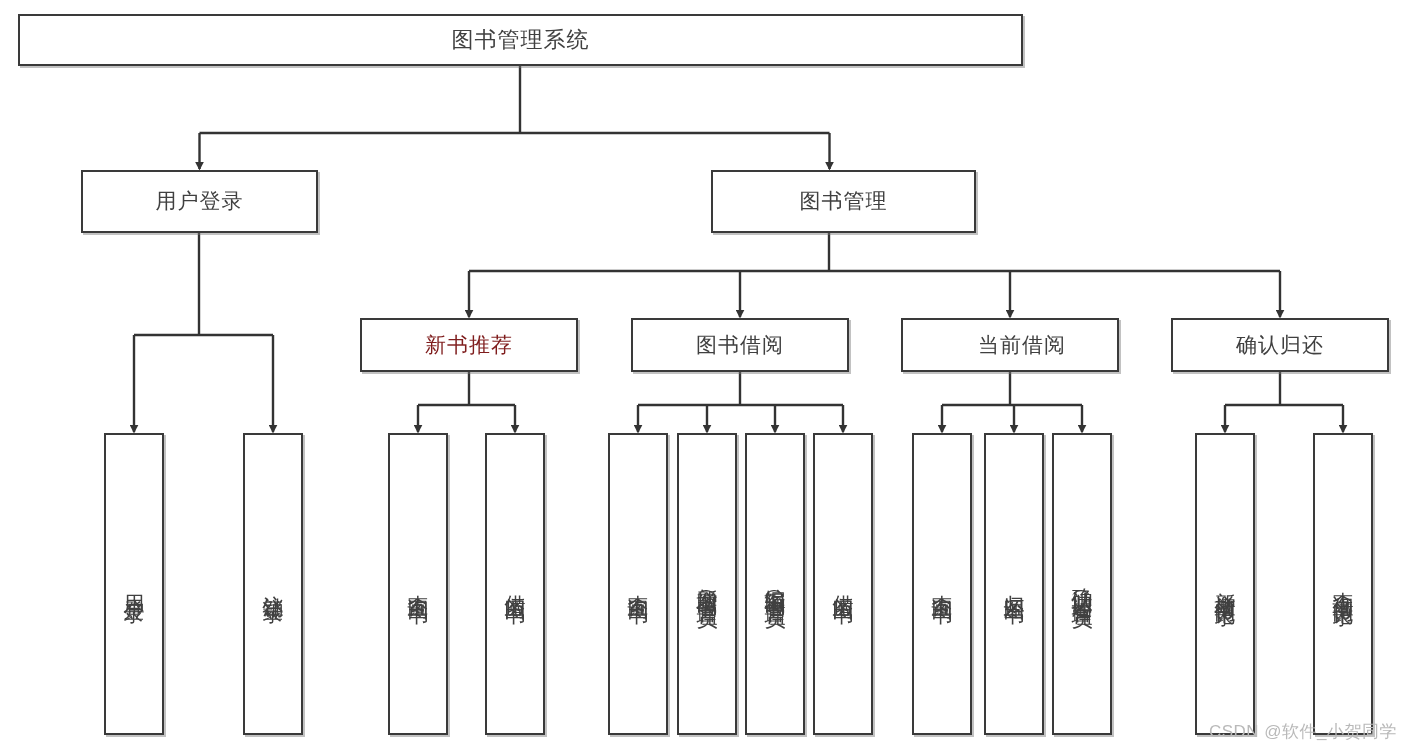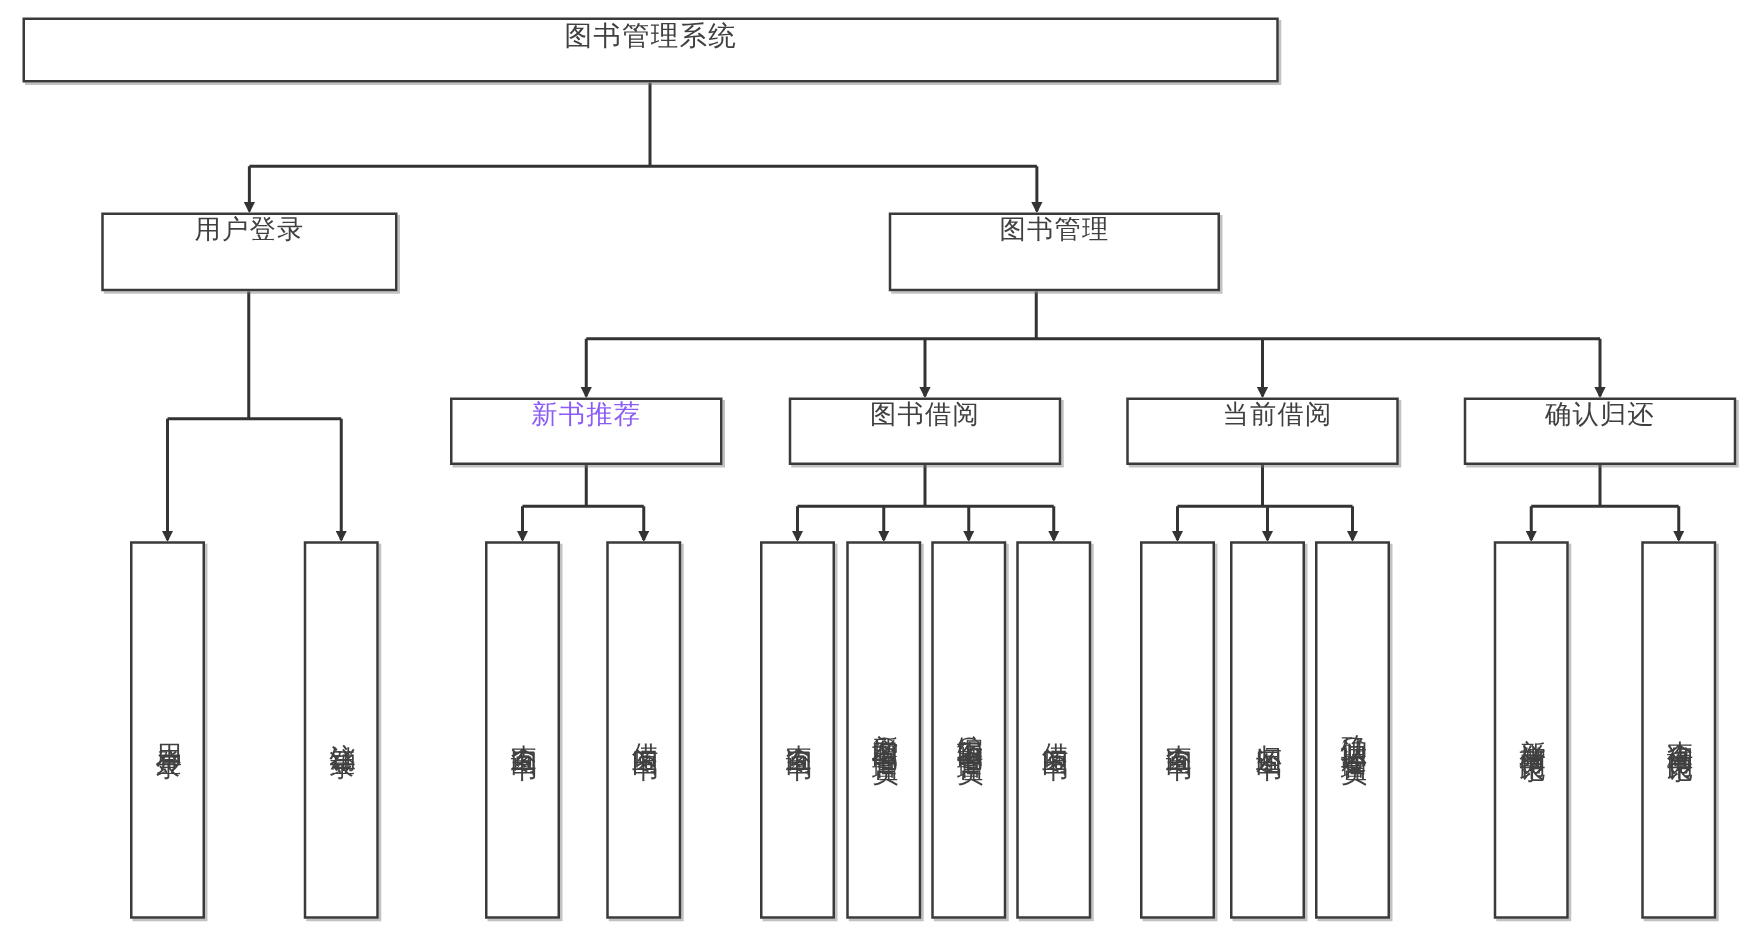--- a/index.html
+++ b/index.html
@@ -10,21 +10,21 @@
   }
   #diagram-root{position:relative;width:1405px;height:747px;background:#ffffff;}
   svg.edges{position:absolute;left:0;top:0;width:1405px;height:747px;}
 
   .node{
     position:absolute;
     box-sizing:border-box;
     background:#ffffff;
     border:2px solid #3a3a3a;
     display:flex;
-    align-items:flex-start;
+    align-items:center;
     justify-content:center;
     box-shadow:2px 2px 0 rgba(120,120,120,0.45);
   }
   .node .label{
     color:#404040;
     text-align:center;
     line-height:1.18;
     letter-spacing:1px;
     white-space:nowrap;
   }
@@ -108,21 +108,21 @@
       <div class="node horizontal root" id="node-root" style="left: 18px; top: 14px; width: 1005px; height: 52px; border-color: rgb(58, 58, 58); background: rgb(255, 255, 255);">
         <span class="label" style="color: rgb(64, 64, 64);">图书管理系统</span>
       </div>
       <div class="node horizontal level2" id="node-user-login" style="left: 81px; top: 170px; width: 237px; height: 63px; border-color: rgb(58, 58, 58); background: rgb(255, 255, 255);">
         <span class="label" style="color: rgb(64, 64, 64);">用户登录</span>
       </div>
       <div class="node horizontal level2" id="node-book-manage" style="left: 711px; top: 170px; width: 265px; height: 63px; border-color: rgb(58, 58, 58); background: rgb(255, 255, 255);">
         <span class="label" style="color: rgb(64, 64, 64);">图书管理</span>
       </div>
       <div class="node horizontal level3" id="node-new-book-recommend" style="left: 360px; top: 318px; width: 218px; height: 54px; border-color: rgb(58, 58, 58); background: rgb(255, 255, 255);">
-        <span class="label" style="color: #8b5cf6;">新书推荐</span>
+        <span class="label" style="color: #7f1d1d;">新书推荐</span>
       </div>
       <div class="node horizontal level3" id="node-book-borrow" style="left: 631px; top: 318px; width: 218px; height: 54px; border-color: rgb(58, 58, 58); background: rgb(255, 255, 255);">
         <span class="label" style="color: rgb(64, 64, 64);">图书借阅</span>
       </div>
       <div class="node horizontal level3" id="node-current-borrow" style="left: 901px; top: 318px; width: 218px; height: 54px; border-color: rgb(58, 58, 58); background: rgb(255, 255, 255);">
         <span class="label" style="color: rgb(64, 64, 64); margin-left: 24px;">当前借阅</span>
       </div>
       <div class="node horizontal level3" id="node-borrow-record" style="left: 1171px; top: 318px; width: 218px; height: 54px; border-color: rgb(58, 58, 58); background: rgb(255, 255, 255);">
         <span class="label" style="color: rgb(64, 64, 64);">确认归还</span>
       </div>
@@ -160,13 +160,14 @@
         <span class="label" style="color: rgb(64, 64, 64);">确认归还（管理员）</span>
       </div>
       <div class="node vertical leaf" id="node-leaf-add-borrow-record" style="left: 1195px; top: 433px; width: 60px; height: 302px; border-color: rgb(58, 58, 58); background: rgb(255, 255, 255);">
         <span class="label" style="color: rgb(64, 64, 64);">新增借阅记录</span>
       </div>
       <div class="node vertical leaf" id="node-leaf-query-borrow-record" style="left: 1313px; top: 433px; width: 60px; height: 302px; border-color: rgb(58, 58, 58); background: rgb(255, 255, 255);">
         <span class="label" style="color: rgb(64, 64, 64);">查询借阅记录</span>
       </div>
     </div>
 
+  <div class="watermark">CSDN @软件_小贺同学</div>
 </div>
 
 </body></html>

